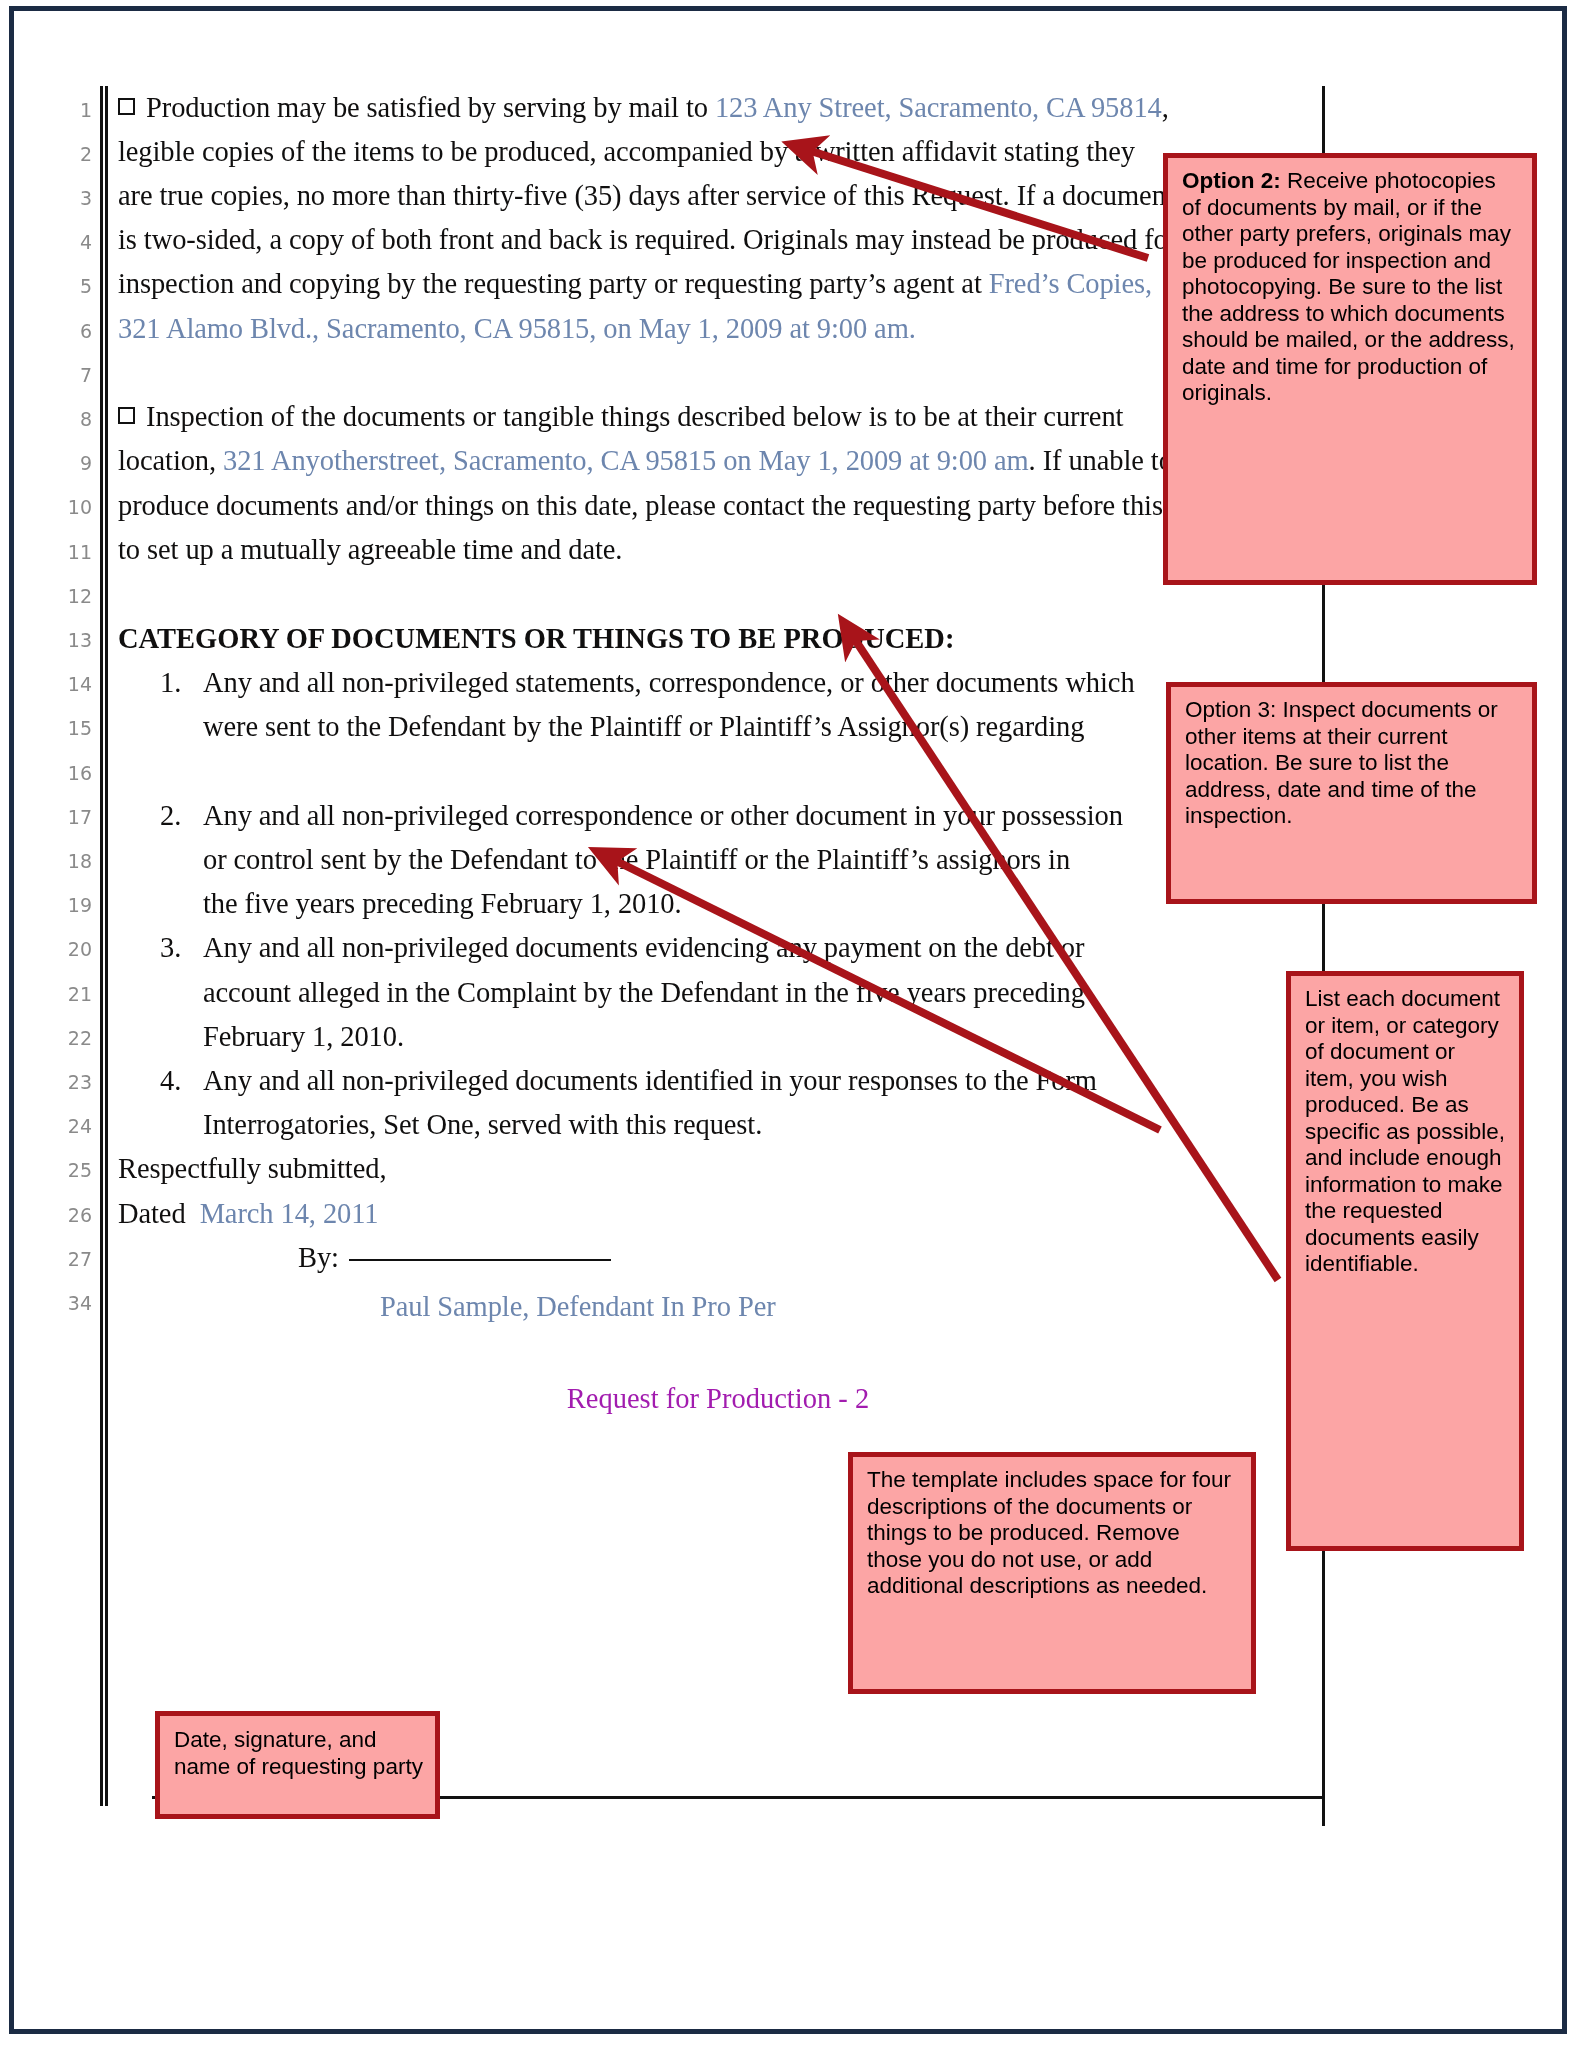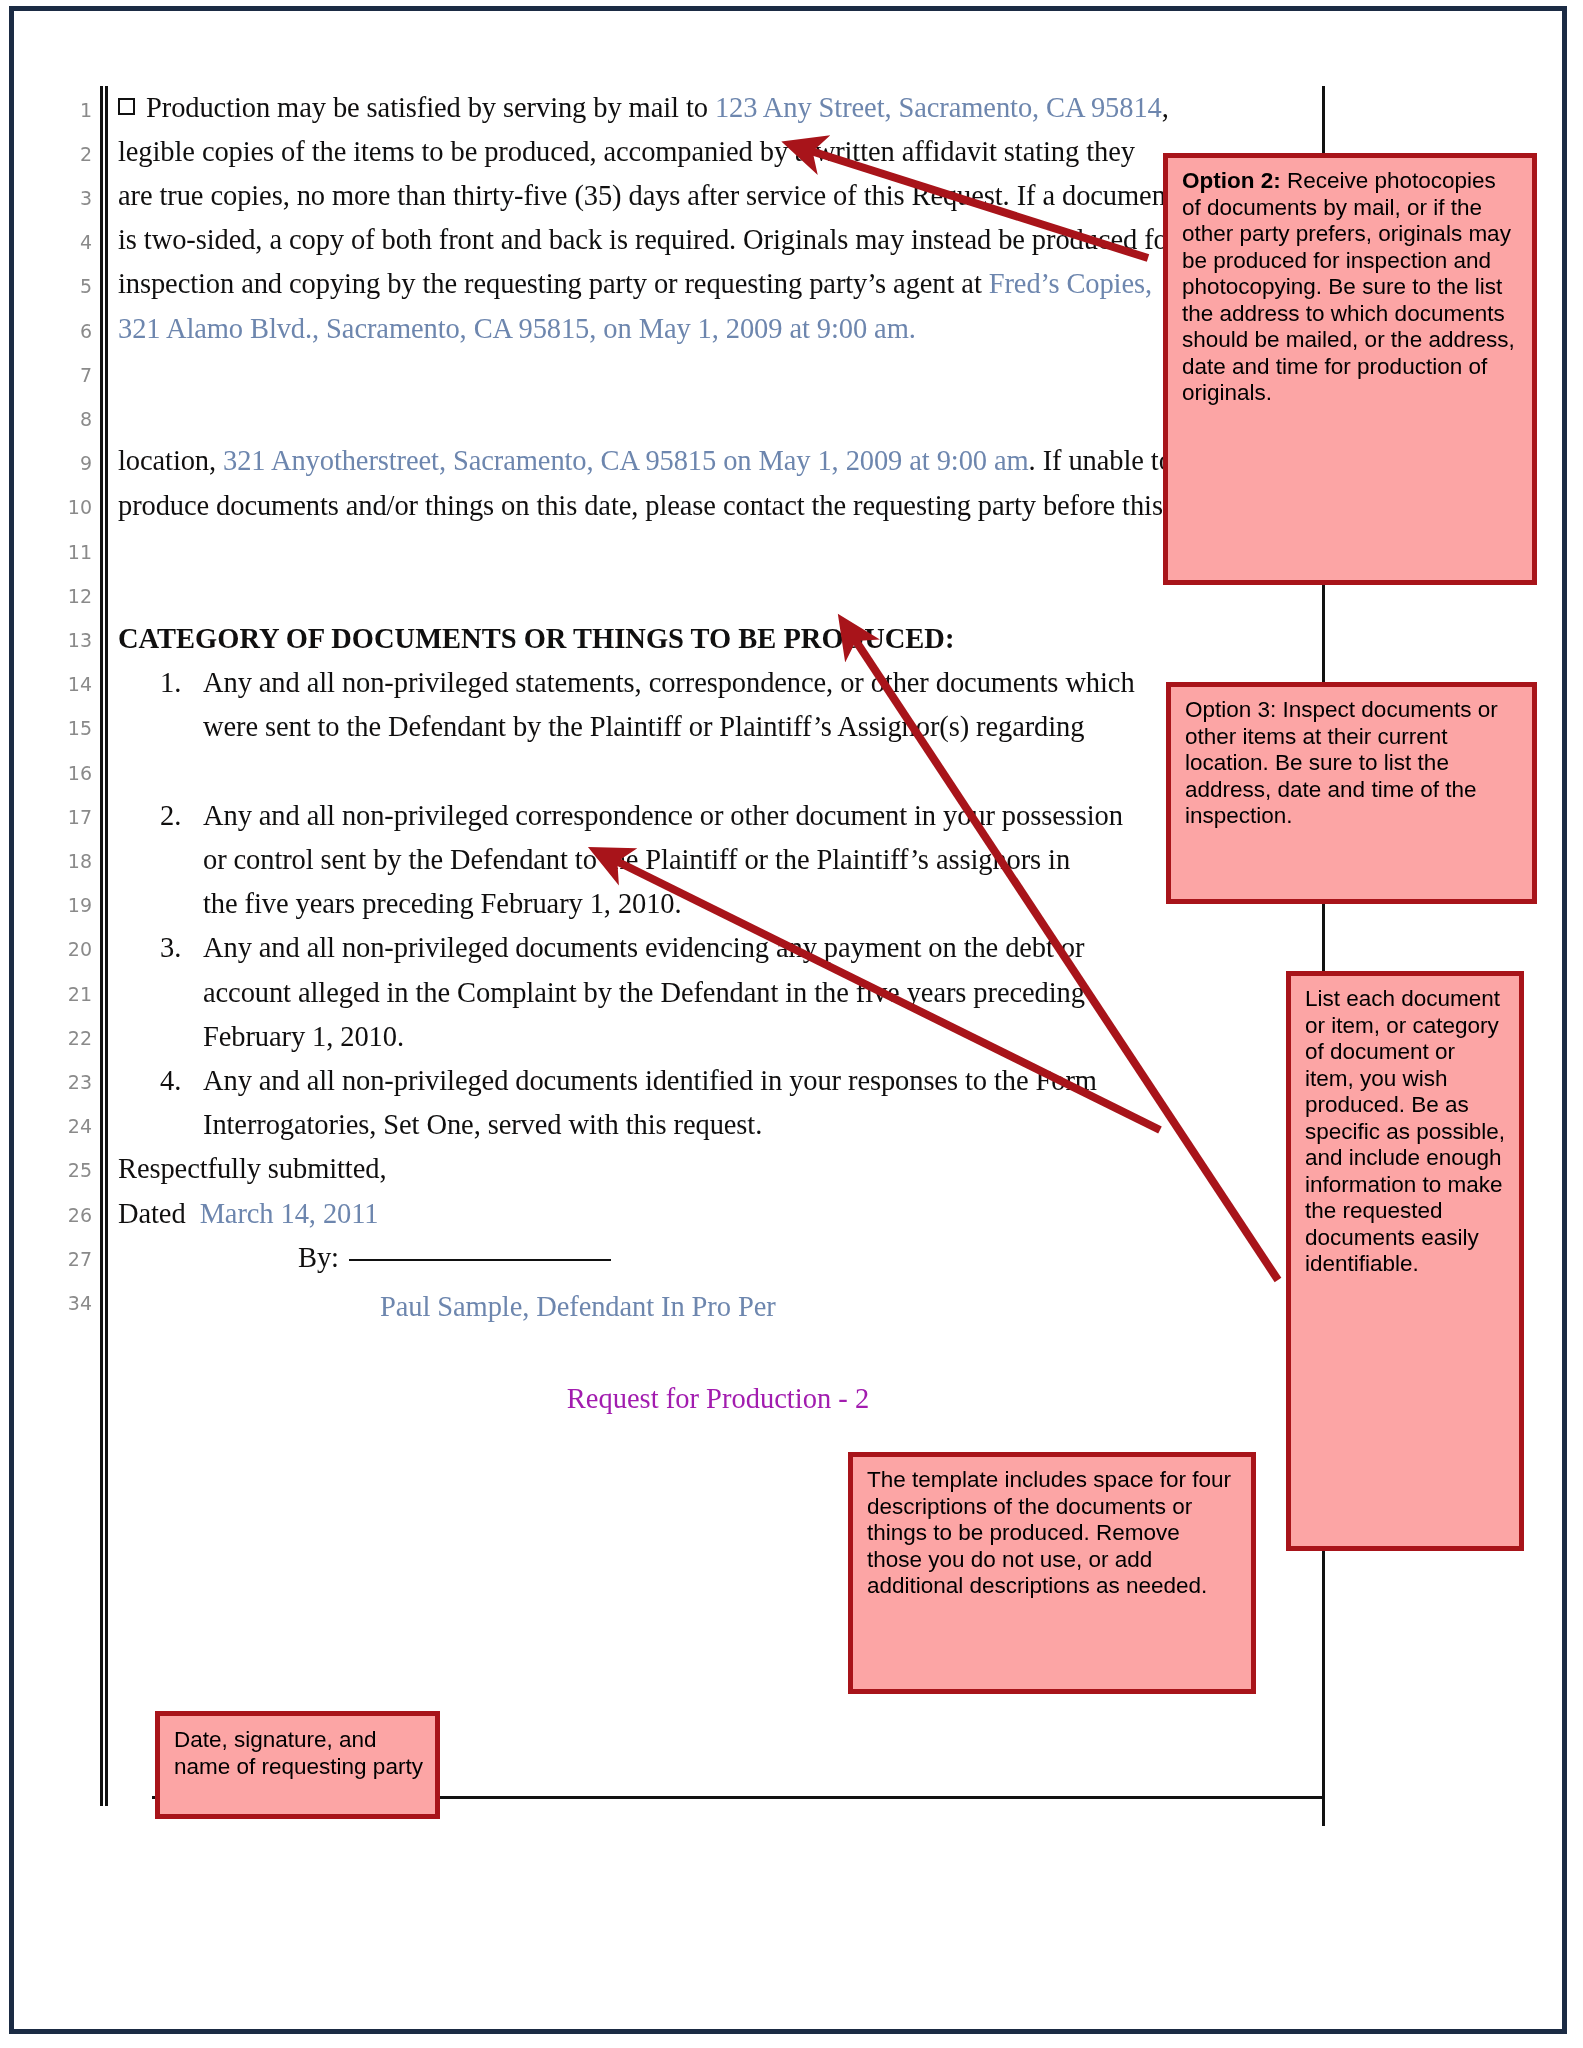--- a/index.html
+++ b/index.html
@@ -122,24 +122,28 @@
     <span class="chk"></span><span>Production may be satisfied by serving by mail to </span><span class="blue">123 Any Street, Sacramento, CA  95814</span><span>,</span>
   </div>
   <div class="dline" style="top:52px">legible copies of the items to be produced, accompanied by a written affidavit stating they</div>
   <div class="dline" style="top:96px">are true copies, no more than thirty-five (35) days after service of this Request.  If a document</div>
   <div class="dline" style="top:140px">is two-sided, a copy of both front and back is required. Originals may instead be produced for</div>
   <div class="dline" style="top:184px">
     <span>inspection and copying by the requesting party or requesting party’s agent at </span><span class="blue">Fred’s Copies,</span>
   </div>
   <div class="dline blue" style="top:229px">321 Alamo Blvd., Sacramento, CA  95815, on May 1, 2009 at 9:00 am.</div>
 
+  <div class="dline" style="top:317px">
+    <span class="chk"></span><span>Inspection of the documents or tangible things described below is to be at their current</span>
+  </div>
   <div class="dline" style="top:361px">
     <span>location, </span><span class="blue">321 Anyotherstreet, Sacramento, CA  95815 on May 1, 2009 at 9:00 am</span><span>.  If unable to</span>
   </div>
   <div class="dline" style="top:406px">produce documents and/or things on this date, please contact the requesting party before this date</div>
+  <div class="dline" style="top:450px">to set up a mutually agreeable time and date.</div>
 
   <div class="dline heading" style="top:539px">CATEGORY OF DOCUMENTS OR THINGS TO BE PRODUCED:</div>
 
   <div class="dline indent1" style="top:583px">
     <span class="num-lbl">1.</span><span>Any and all non-privileged statements, correspondence, or other documents which</span>
   </div>
   <div class="dline indent2" style="top:627px">were sent to the Defendant by the Plaintiff or Plaintiff’s Assignor(s) regarding</div>
 
   <div class="dline indent1" style="top:716px">
     <span class="num-lbl">2.</span><span>Any and all non-privileged correspondence or other document in your possession</span>

